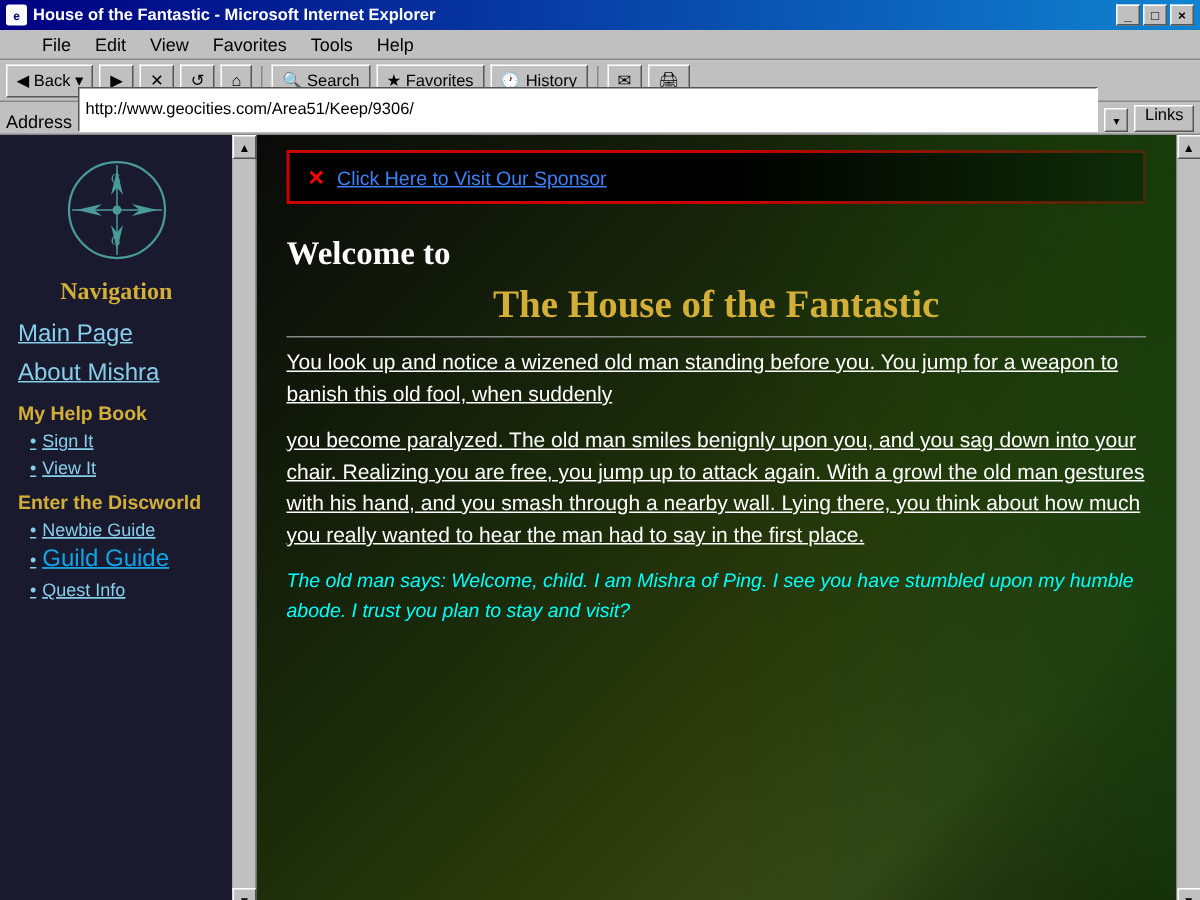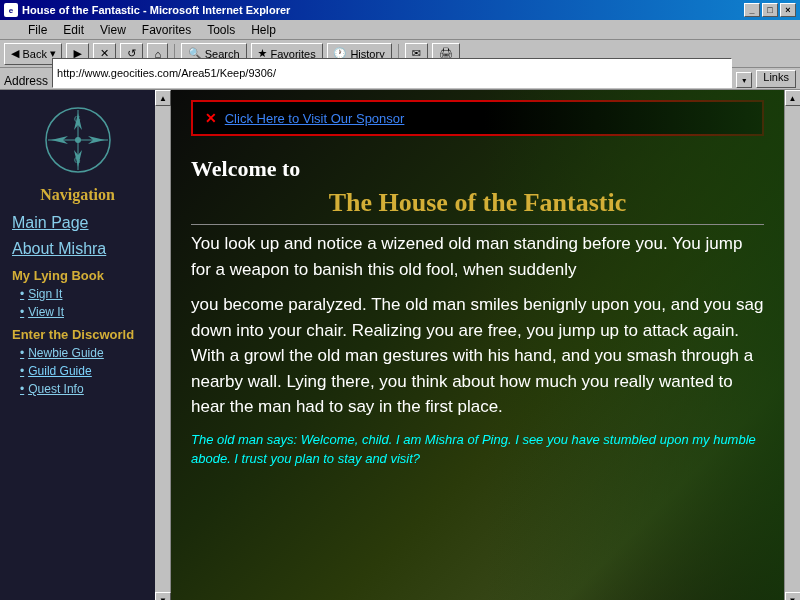--- a/index.html
+++ b/index.html
@@ -228,23 +228,24 @@
       margin: 6px 0;
       text-align: center;
     }
     .divider {
       border: none;
       border-top: 1px solid #888;
       margin: 6px 0;
     }
     .body-text {
       color: white;
-      font-size: 17px;
+      font-size: 14px;
       line-height: 1.5;
       margin-bottom: 10px;
+      text-decoration: underline;
     }
     .dialog-text {
       color: #00ffff;
       font-size: 13px;
       line-height: 1.5;
       font-style: italic;
     }
 
     
     .right-scroll {
@@ -376,37 +377,37 @@
 
         <text x="31" y="17" fill="#4a9a9a" font-size="9" font-family="serif">G</text>
         <text x="31" y="58" fill="#4a9a9a" font-size="9" font-family="serif">G</text>
       </svg>
     </div>
 
     <div class="sidebar-nav-title">Navigation</div>
 
     <a class="sidebar-link">Main Page</a>
     <a class="sidebar-link">About Mishra</a>
-    <div class="sidebar-section-title">My Lying Book</div>
+    <div class="sidebar-section-title">My Help Book</div>
     <div class="sidebar-bullet-item">
       <span class="bullet">•</span>
       <a style="color:#87ceeb;text-decoration:underline;">Sign It</a>
     </div>
     <div class="sidebar-bullet-item">
       <span class="bullet">•</span>
       <a style="color:#87ceeb;text-decoration:underline;">View It</a>
     </div>
     <div class="sidebar-section-title2">Enter the Discworld</div>
     <div class="sidebar-bullet-item">
       <span class="bullet">•</span>
       <a style="color:#87ceeb;text-decoration:underline;font-size:12px;">Newbie Guide</a>
     </div>
     <div class="sidebar-bullet-item">
       <span class="bullet">•</span>
-      <a style="color:#7dd3fc;text-decoration:underline;font-size:12px;">Guild Guide</a>
+      <a style="color:#0ea5e9;text-decoration:underline;font-size:16px;">Guild Guide</a>
     </div>
     <div class="sidebar-bullet-item">
       <span class="bullet">•</span>
       <a style="color:#87ceeb;text-decoration:underline;font-size:12px;">Quest Info</a>
     </div>
   </div>
 
   <div style="width:16px;background:#c0c0c0;border-right:1px solid #888;display:flex;flex-direction:column;">
     <div class="scroll-btn">▲</div>
     <div style="flex:1;background:#c0c0c0;"></div>

